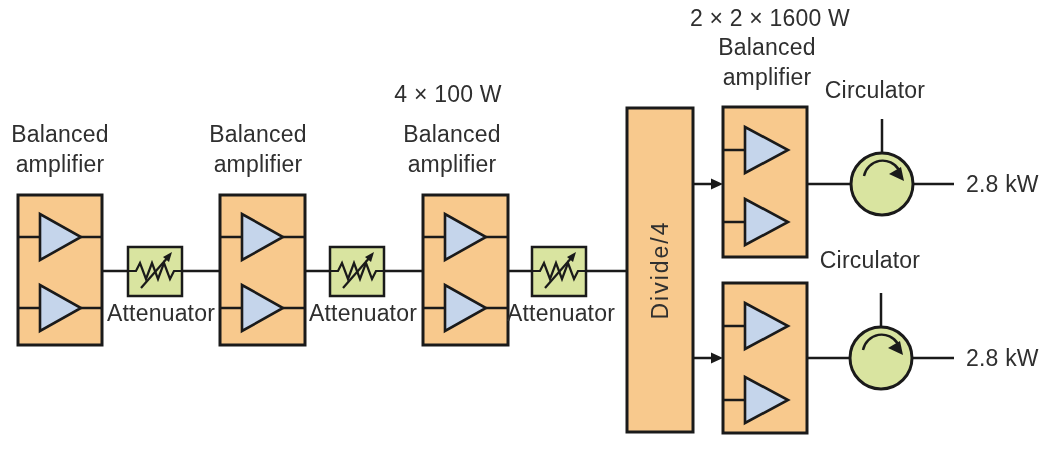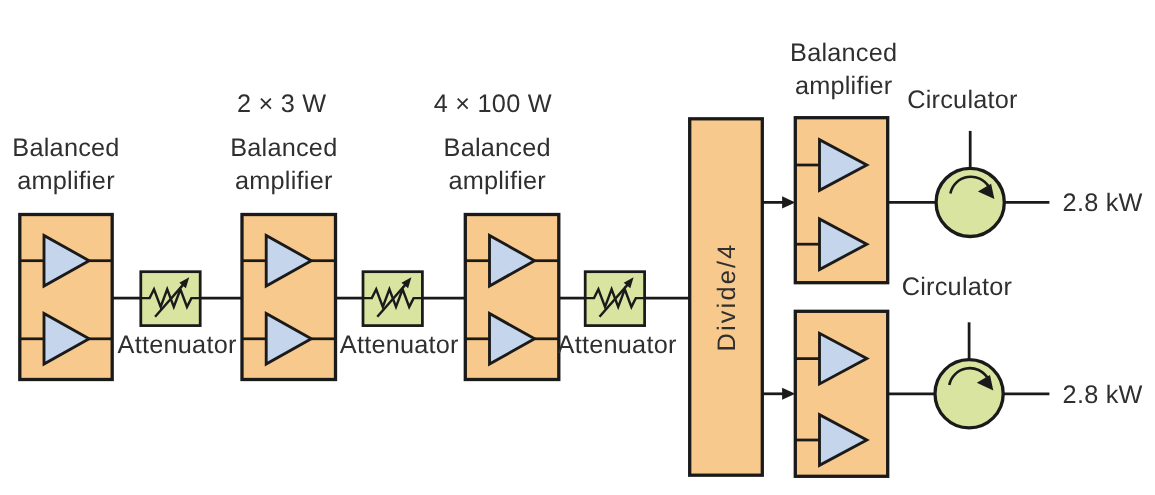--- a/index.html
+++ b/index.html
@@ -138,32 +138,32 @@
       <path d="M 863 350 A 19 19 0 0 1 898 344" fill="none" stroke="#1a1a1a" stroke-width="2.4"></path>
       <polygon points="903,355 900,341 888,348" fill="#1a1a1a"></polygon>
     </g>
   </svg>
 
   <div class="lbl two-line" style="left:60px;top:119px;">
     <span>Balanced</span>
     <span>amplifier</span>
   </div>
 
-  <div class="lbl" style="left:256px;top:80px;">2 × 3 W</div>
   <div class="lbl two-line" style="left:258px;top:119px;">
     <span>Balanced</span>
     <span>amplifier</span>
   </div>
 
   <div class="lbl" style="left:448px;top:80px;">4 × 100 W</div>
   <div class="lbl two-line" style="left:452px;top:119px;">
     <span>Balanced</span>
     <span>amplifier</span>
   </div>
 
+  <div class="lbl" style="left:770px;top:4px;">2 × 2 × 1600 W</div>
   <div class="lbl two-line" style="left:767px;top:32px;">
     <span>Balanced</span>
     <span>amplifier</span>
   </div>
 
   <div class="lbl" style="left:161px;top:299px;">Attenuator</div>
   <div class="lbl" style="left:363px;top:299px;">Attenuator</div>
   <div class="lbl" style="left:561px;top:299px;">Attenuator</div>
 
   <div class="lbl rotated">Divide/4</div>

